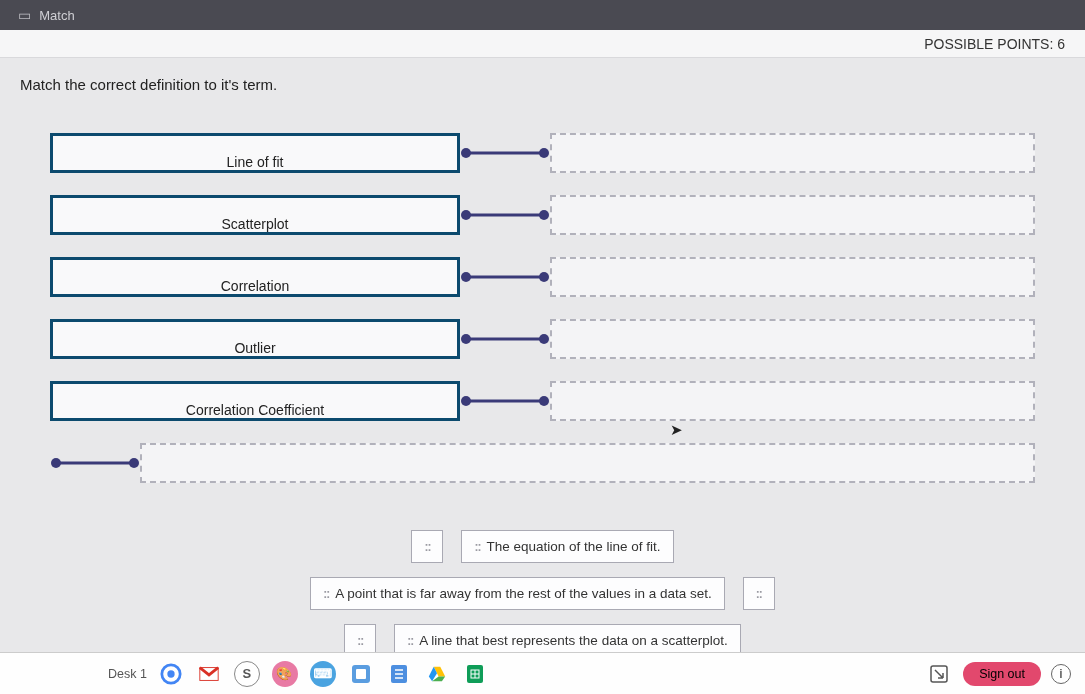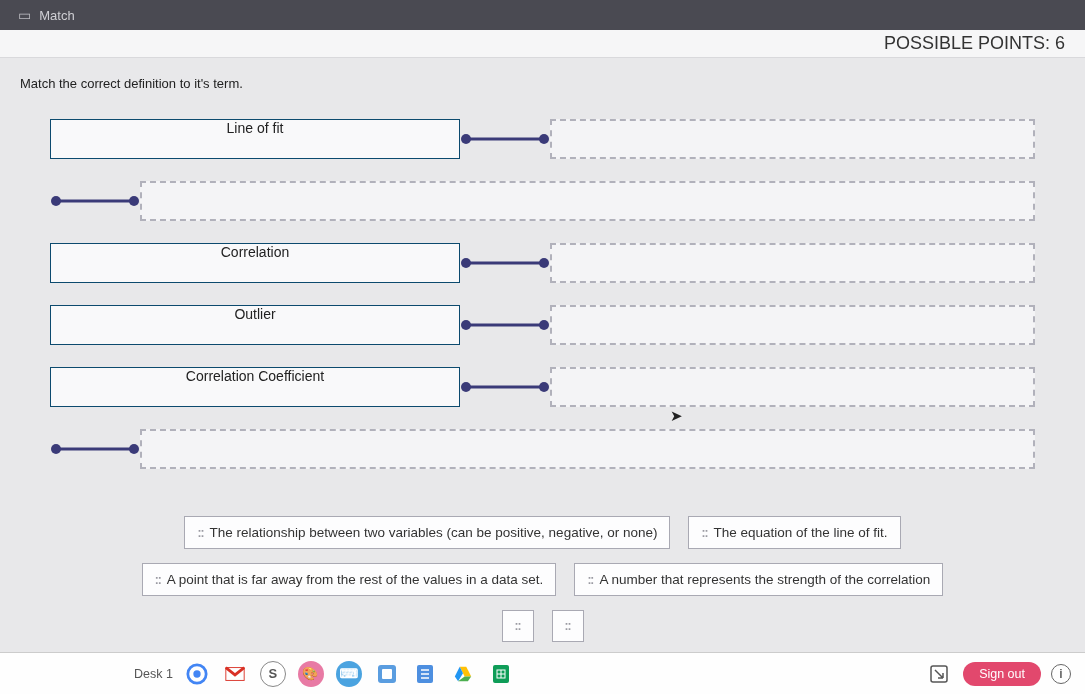--- a/index.html
+++ b/index.html
@@ -22,47 +22,47 @@
     gap: 8px;
   }
   .tab-bar .file-icon { font-size: 14px; opacity:.85; }
   .points-bar {
     background: #f6f6f7;
     height: 28px;
     display: flex;
     align-items: center;
     justify-content: flex-end;
     padding-right: 20px;
-    font-size: 18px;
+    font-size: 14px;
     color: #333;
     border-bottom: 1px solid #d9d9dc;
   }
   .content {
     padding: 18px 20px 0 20px;
   }
   .prompt {
-    font-size: 13px;
+    font-size: 15px;
     color: #222;
-    margin-bottom: 18px;
+    margin-bottom: 30px;
   }
   .match-area {
     padding: 10px 30px 0 30px;
   }
   .match-row {
     display: flex;
     align-items: center;
     margin-bottom: 22px;
   }
   .term-box {
-    border: 1px solid #0c4a6e;
+    border: 3px solid #0c4a6e;
     background: #f9f9fa;
     width: 410px;
     height: 40px;
     display: flex;
-    align-items: flex-start;
+    align-items: flex-end;
     justify-content: center;
     font-size: 14px;
     color: #222;
     flex-shrink:0;
   }
   .connector {
     width: 90px;
     height: 16px;
     flex-shrink:0;
     position:relative;
@@ -105,34 +105,34 @@
     position:absolute;
     bottom:0; left:0; right:0;
     height: 42px;
     background: #fefefe;
     border-top: 1px solid #ccc;
     display:flex;
     align-items:center;
     padding: 0 14px;
     gap: 10px;
   }
-  .taskbar .desk-label { font-size:12.5px; color:#555; margin-right:auto; margin-left: 120px;}
+  .taskbar .desk-label { font-size:12.5px; color:#555; margin-right:auto; margin-left: 94px;}
   .tb-icon {
     width: 28px; height:28px;
     display:flex; align-items:center; justify-content:center;
     font-size:16px;
   }
   .tb-circle {
     width:26px; height:26px; border-radius:50%;
     display:flex; align-items:center; justify-content:center;
     color:#fff; font-size:13px; font-weight:bold;
   }
   .signout {
     background:#e2486d;
-    color:#ffffff;
+    color:#000000;
     border:none;
     border-radius: 14px;
     padding: 5px 16px;
     font-size:12.5px;
     cursor:pointer;
   }
   .info-circle {
     width:20px;height:20px;border-radius:50%;
     border:1.5px solid #666;color:#666;
     display:flex;align-items:center;justify-content:center;
@@ -164,20 +164,23 @@
         <svg width="90" height="16">
             <line x1="6" y1="8" x2="84" y2="8" stroke="#3a3a78" stroke-width="3"></line>
             <circle cx="6" cy="8" r="5" fill="#3a3a78"></circle>
             <circle cx="84" cy="8" r="5" fill="#3a3a78"></circle>
           </svg>
       </div>
       <div class="drop-box"></div>
     </div>
 
     <div class="match-row">
+      <div class="term-box">
+          <span>Scatterplot</span>
+        </div>
       <div class="connector">
         <svg width="90" height="16">
             <line x1="6" y1="8" x2="84" y2="8" stroke="#3a3a78" stroke-width="3"></line>
             <circle cx="6" cy="8" r="5" fill="#3a3a78"></circle>
             <circle cx="84" cy="8" r="5" fill="#3a3a78"></circle>
           </svg>
       </div>
       <div class="drop-box"></div>
     </div>
 
@@ -234,43 +237,42 @@
       <div class="drop-box"></div>
       <span class="cursor" style="left:620px; top:-22px;">➤</span>
     </div>
 
   </div>
 
   <div class="answers">
     <div class="answers-row">
       <div class="answer-chip">
           <span class="grip">::</span>
-          <span>The relationship between two variables (can be positive, negative, or none)</span>
         </div>
       <div class="answer-chip">
           <span class="grip">::</span>
           <span>The equation of the line of fit.</span>
         </div>
     </div>
     <div class="answers-row">
       <div class="answer-chip">
           <span class="grip">::</span>
           <span>A point that is far away from the rest of the values in a data set.</span>
         </div>
       <div class="answer-chip">
           <span class="grip">::</span>
-          <span>A number that represents the strength of the correlation</span>
         </div>
     </div>
     <div class="answers-row">
       <div class="answer-chip">
           <span class="grip">::</span>
         </div>
       <div class="answer-chip">
           <span class="grip">::</span>
+          <span>A line that best represents the data on a scatterplot.</span>
         </div>
     </div>
   </div>
 </div>
 
 <div class="taskbar">
   <span class="desk-label">Desk 1</span>
 
   <div class="tb-icon">
     <svg width="22" height="22" viewBox="0 0 24 24">

